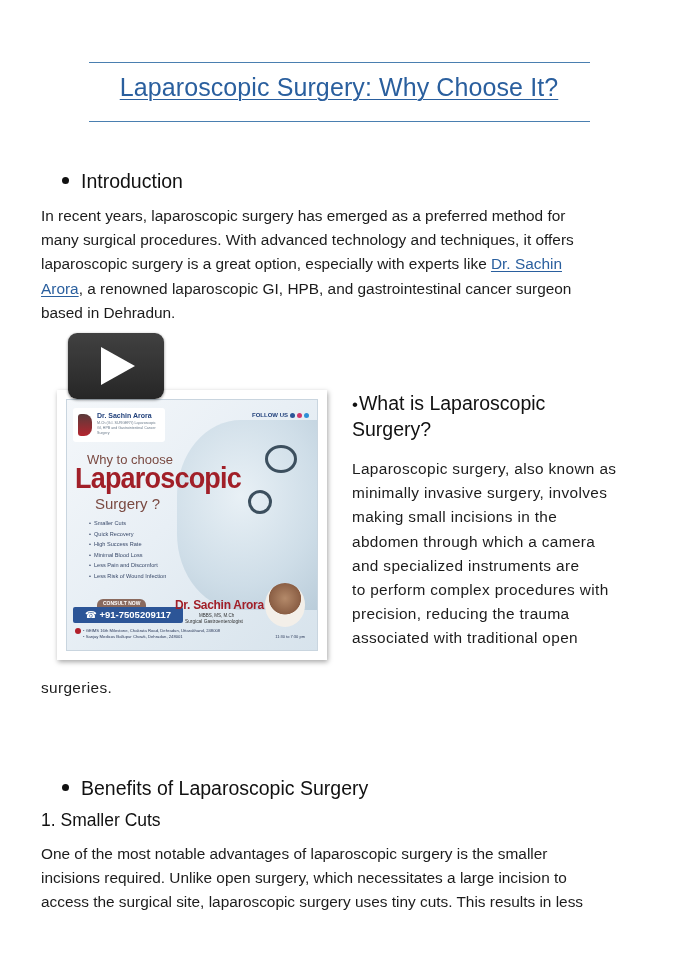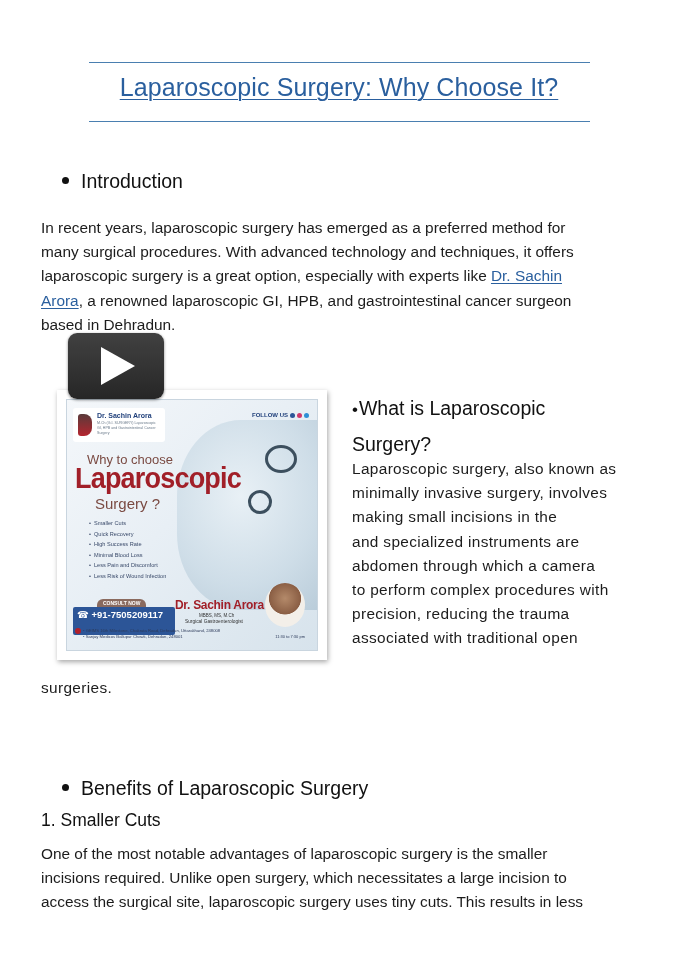--- a/index.html
+++ b/index.html
@@ -231,27 +231,27 @@
       font-weight: bold;
       padding: 1px 6px;
       border-radius: 6px 6px 0 0;
       white-space: nowrap;
     }
     .promo .phone {
       position: absolute;
       left: 6px;
       top: 207px;
       width: 98px;
-      height: 28px;
+      height: 16px;
       background: #2c5597;
       color: #ffffff;
       font-size: 9.5px;
       font-weight: bold;
       line-height: 16px;
-      padding-left: 4px;
+      padding-left: 12px;
       white-space: nowrap;
       border-radius: 2px;
     }
     .promo .docname {
       position: absolute;
       left: 108px;
       top: 198px;
       font-size: 12px;
       font-weight: bold;
       color: #a11f28;
@@ -312,21 +312,21 @@
 <body>
 
 <div class="rule" style="top:62px;"></div>
 <div class="title">Laparoscopic Surgery: Why Choose It?</div>
 <div class="rule" style="top:121px;"></div>
 
 <div class="h2" style="left:62px; top:170px;">
   <span class="bullet"></span><span>Introduction</span>
 </div>
 
-<div class="para" style="left:41px; top:204px;margin-top:12px;">
+<div class="para" style="left:41px; top:204px;">
   <span class="line">In recent years, laparoscopic surgery has emerged as a preferred method for</span>
   <span class="line">many surgical procedures. With advanced technology and techniques, it offers</span>
   <span class="line"><span>laparoscopic surgery is a great option, especially with experts like </span><span class="link">Dr. Sachin</span></span>
   <span class="line"><span class="link">Arora</span><span>, a renowned laparoscopic GI, HPB, and gastrointestinal cancer surgeon</span></span>
   <span class="line">based in Dehradun.</span>
 </div>
 
 <div class="play">
   <div class="tri"></div>
 </div>
@@ -372,31 +372,31 @@
     <div class="avatar"></div>
 
     <div class="addr">
       <span class="pin"></span><span>• GEIMS 16th Milestone, Chakrata Road, Dehradun, Uttarakhand, 248008</span><br>
       <span style="display:inline-block; width:8px;"></span><span>• Sanjay Medicos Ballupur Chowk, Dehradun, 248001</span>
     </div>
     <div class="hours">11:30 to 7:30 pm</div>
   </div>
 </div>
 
-<div class="h2" style="left:352px; top:391px; line-height:34px;">
+<div class="h2" style="left:352px; top:391px; line-height:24px;">
   <span style="font-size:17px; margin-right:1px;">•</span><span>What is Laparoscopic</span><br>
   <span>Surgery?</span>
 </div>
 
 <div class="para" style="left:352px; top:457px; letter-spacing:0.35px;">
   <span class="line">Laparoscopic surgery, also known as</span>
   <span class="line">minimally invasive surgery, involves</span>
   <span class="line">making small incisions in the</span>
+  <span class="line">abdomen through which a camera</span>
   <span class="line">and specialized instruments are</span>
-  <span class="line">abdomen through which a camera</span>
   <span class="line">to perform complex procedures with</span>
   <span class="line">precision, reducing the trauma</span>
   <span class="line">associated with traditional open</span>
 </div>
 
 <div class="para" style="left:41px; top:676px; letter-spacing:0.35px;">
   <span class="line">surgeries.</span>
 </div>
 
 <div class="h2" style="left:62px; top:777px;">

